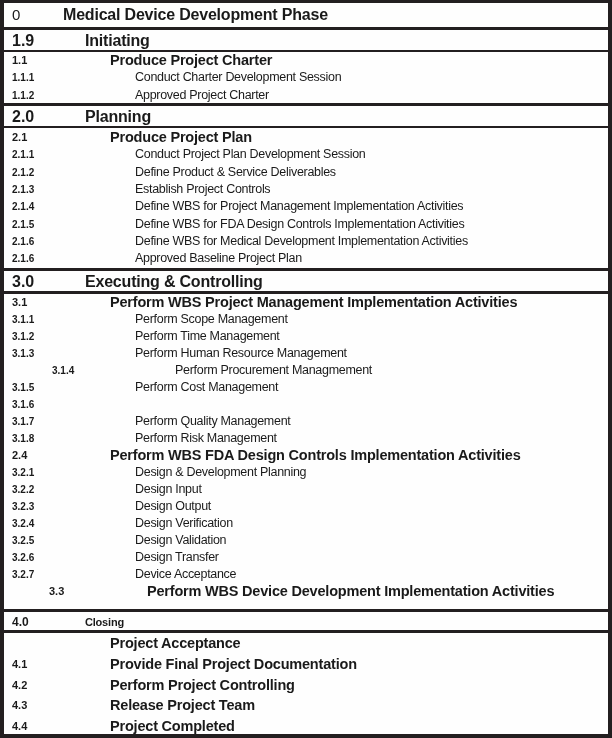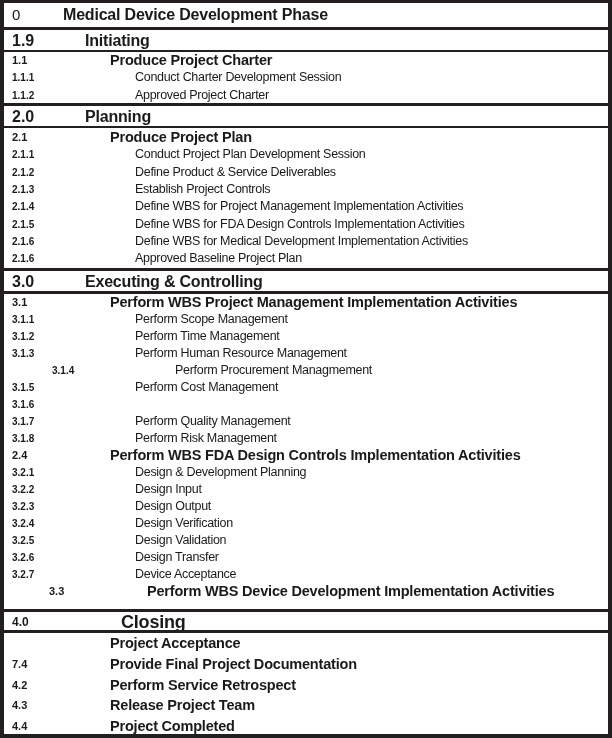--- a/index.html
+++ b/index.html
@@ -15,21 +15,21 @@
     .lbl { position: absolute; top: 0; }
     .l2 .lbl { left: 106px; font-size: 14.5px; font-weight: bold; letter-spacing: -0.2px; }
     .l2 .num { font-size: 11px; }
     .l3 .lbl { left: 131px; font-size: 12.5px; letter-spacing: -0.3px; }
     .rule { position: absolute; left: 0; right: 0; background: #231f20; }
     .h0 .num { left: 8px; font-size: 15px; font-weight: normal; }
     .h0 .lbl { left: 59px; font-size: 16px; font-weight: bold; letter-spacing: -0.2px; }
     .h1 .num { left: 8px; font-size: 16px; font-weight: bold; }
     .h1 .lbl { left: 81px; font-size: 16px; font-weight: bold; letter-spacing: -0.2px; }
     .h1.small .num { font-size: 12px; text-align: right; }
-    .h1.small .lbl { font-size: 18px; margin-left: 36px; }
+    .h1.small .lbl { font-size: 11px; }
   </style>
 </head>
 <body>
 
 <div class="frame">
 
   <div class="hdr h0" style="top:0px;height:24px;line-height:24px;">
     <span class="num">0</span>
     <span class="lbl">Medical Device Development Phase</span>
   </div>
@@ -181,26 +181,26 @@
     <span class="num">4.0</span>
     <span class="lbl">Closing</span>
   </div>
   <div class="rule" style="top:627px;height:3px;"></div>
   <div id="phase3" class="block" style="top:630px;">
       <div class="row l2" style="top: 0px; height: 20.8px; line-height: 20.8px;">
         <span class="num"></span>
         <span class="lbl">Project Acceptance</span>
       </div>
       <div class="row l2" style="top: 20.8px; height: 20.8px; line-height: 20.8px;">
-        <span class="num">7.4</span>
+        <span class="num">4.1</span>
         <span class="lbl">Provide Final Project Documentation</span>
       </div>
       <div class="row l2" style="top: 41.6px; height: 20.8px; line-height: 20.8px;">
         <span class="num">4.2</span>
-        <span class="lbl">Perform Service Retrospect</span>
+        <span class="lbl">Perform Project Controlling</span>
       </div>
       <div class="row l2" style="top: 62.4px; height: 20.8px; line-height: 20.8px;">
         <span class="num">4.3</span>
         <span class="lbl">Release Project Team</span>
       </div>
       <div class="row l2" style="top: 83.2px; height: 20.8px; line-height: 20.8px;">
         <span class="num">4.4</span>
         <span class="lbl">Project Completed</span>
       </div>
     </div>

